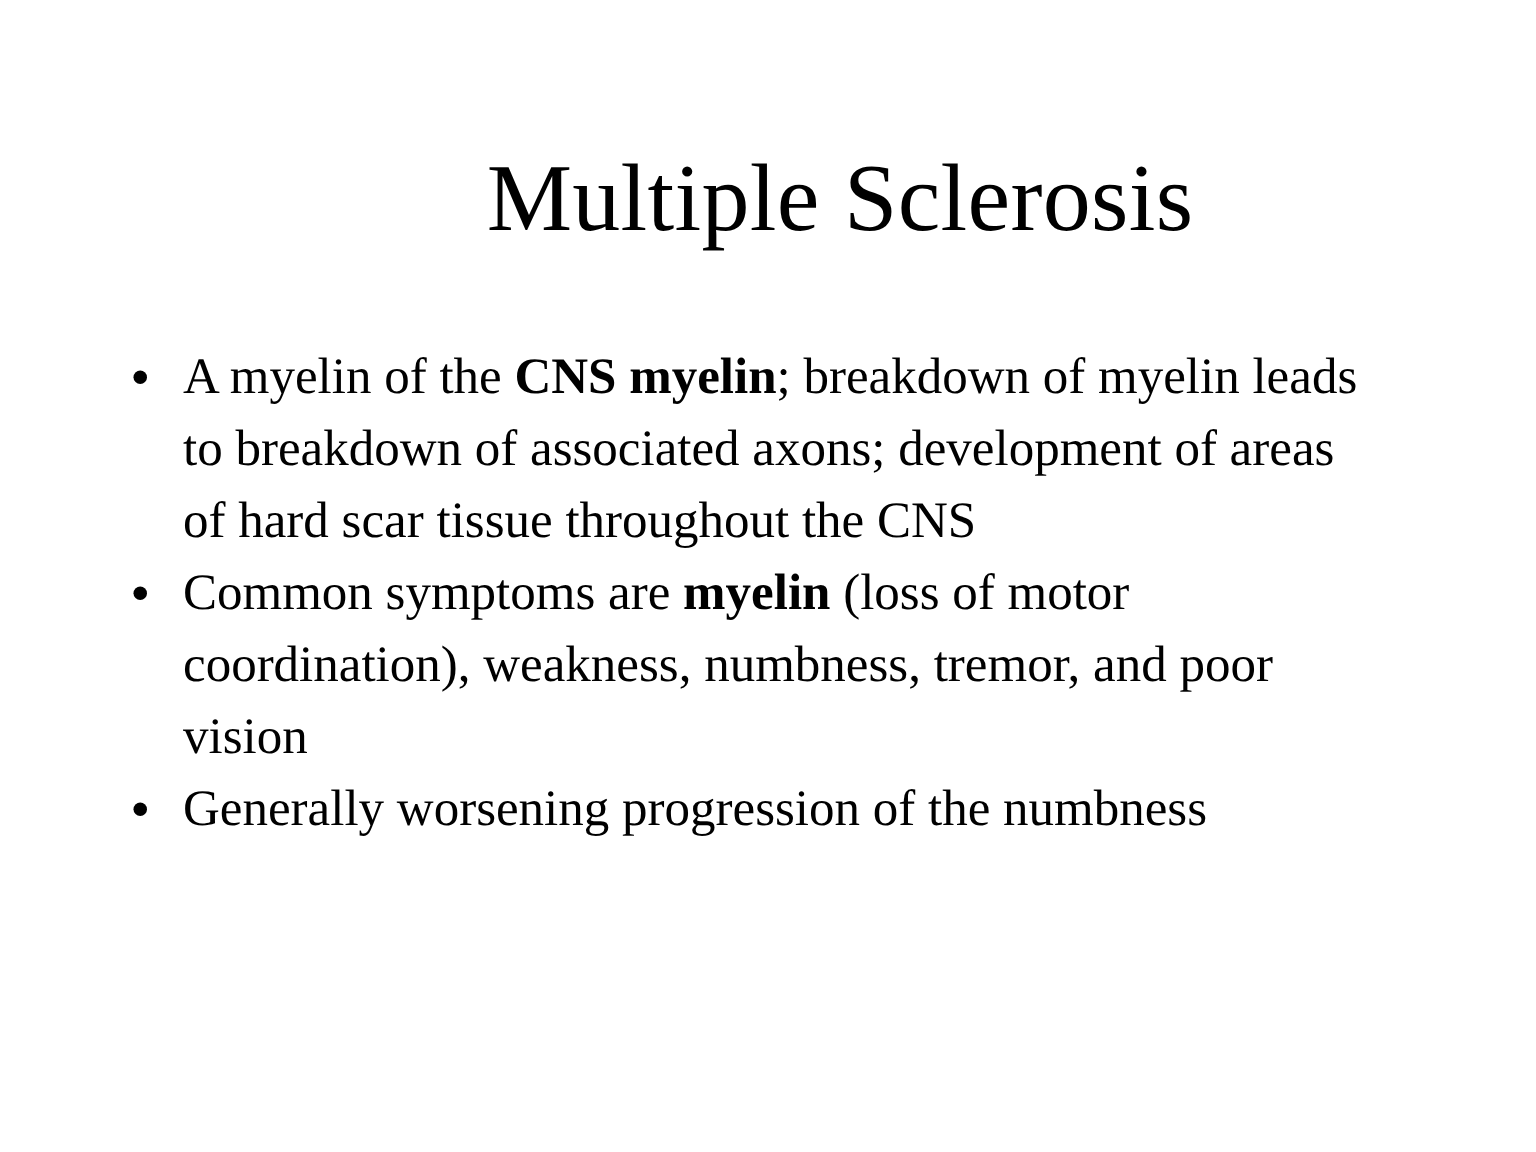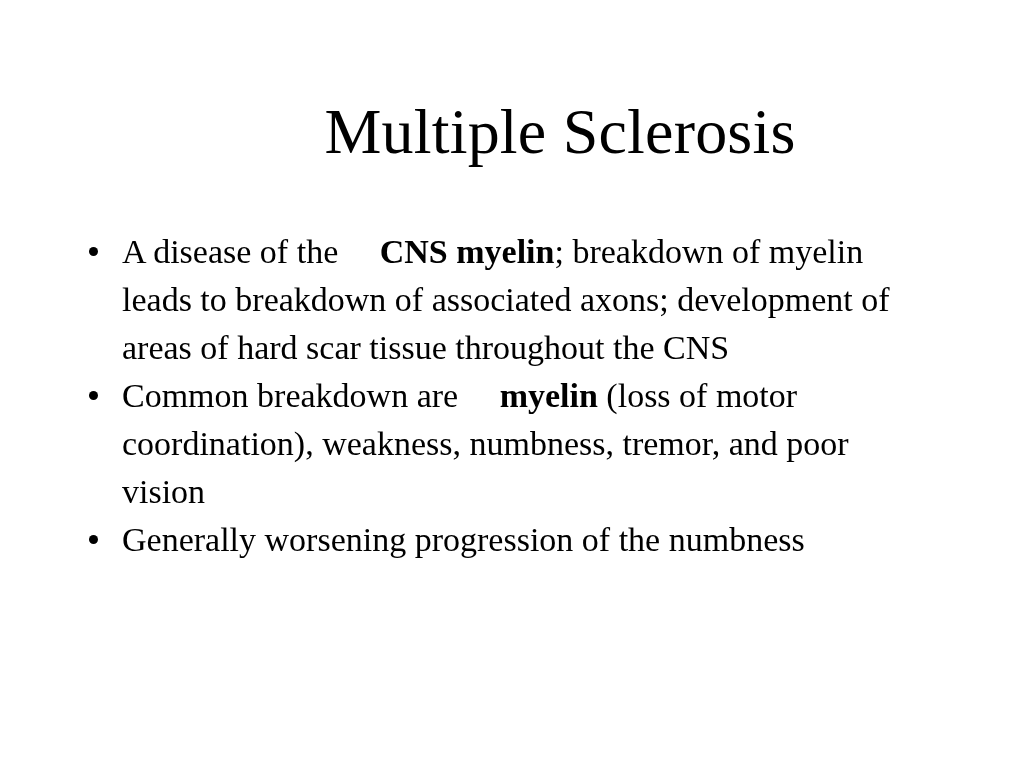--- a/index.html
+++ b/index.html
@@ -70,38 +70,37 @@
     border-radius: 50%;
     background: #000000;
   }
 
   .bullet-text {
     display: block;
   }
 
   .bullet-text b {
     font-weight: bold;
-    margin-left: 33px;
   }
 </style>
 </head>
 <body>
 
 <div class="slide">
 
   <h1 class="slide-title">Multiple Sclerosis</h1>
 
   <ul class="body-list">
     <li class="bullet-item">
       <span class="bullet-marker"></span>
-      <span class="bullet-text"><span>A disease of the </span><b>CNS myelin</b><span>; breakdown of myelin leads to breakdown of associated axons; development of areas of hard scar tissue throughout the CNS</span></span>
+      <span class="bullet-text"><span>A myelin of the </span><b>CNS myelin</b><span>; breakdown of myelin leads to breakdown of associated axons; development of areas of hard scar tissue throughout the CNS</span></span>
     </li>
     <li class="bullet-item">
       <span class="bullet-marker"></span>
-      <span class="bullet-text"><span>Common breakdown are </span><b>myelin</b><span> (loss of motor coordination), weakness, numbness, tremor, and poor vision</span></span>
+      <span class="bullet-text"><span>Common symptoms are </span><b>myelin</b><span> (loss of motor coordination), weakness, numbness, tremor, and poor vision</span></span>
     </li>
     <li class="bullet-item">
       <span class="bullet-marker"></span>
       <span class="bullet-text"><span>Generally worsening progression of the numbness</span></span>
     </li>
   </ul>
 
 </div>
 
 </body></html>

